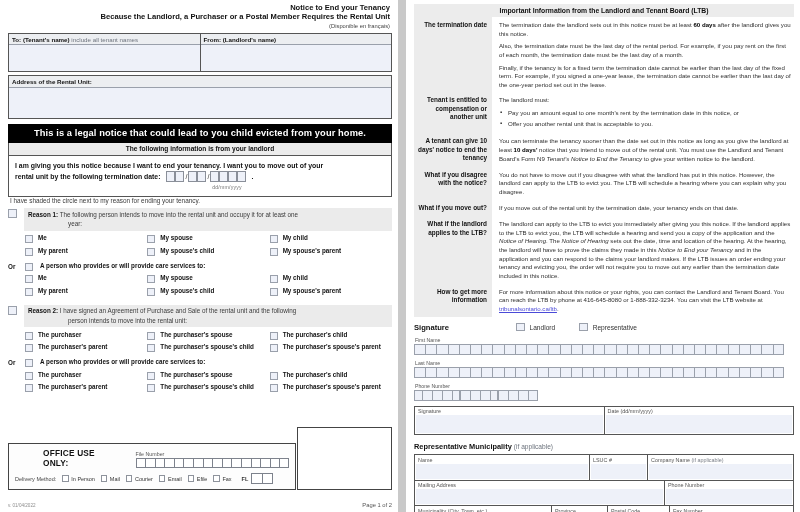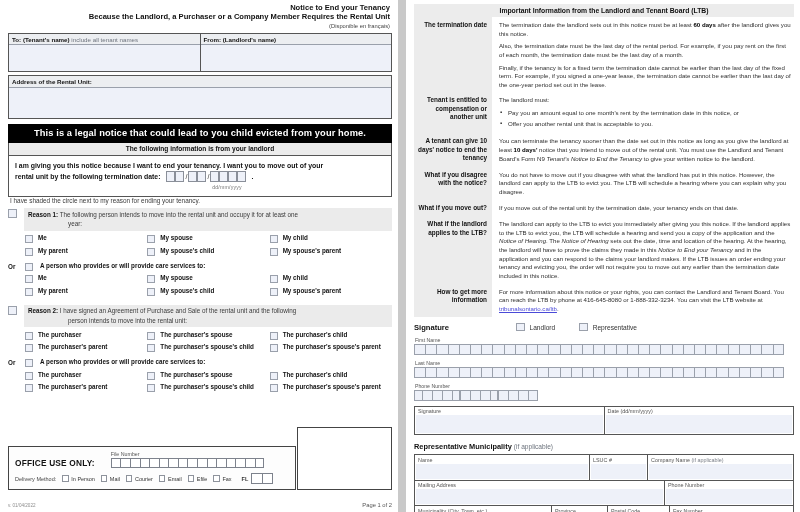--- a/index.html
+++ b/index.html
@@ -85,21 +85,21 @@
   .opt-col { width: 33.33%; display: flex; align-items: flex-start; padding-right: 6px; }
   .opt-col .lbl { font-size: 6.3px; font-weight: bold; color: #111; margin-left: 5px; line-height: 1.25; }
 
   .or-row { display: flex; align-items: flex-start; margin: 6px 0 0 0; }
   .or-word { font-size: 6.3px; font-weight: bold; color: #111; width: 17px; padding-top: 1px; }
   .or-lbl { font-size: 6.3px; font-weight: bold; color: #111; margin-left: 7px; }
 
   
   .office-wrap { position: absolute; left: 8px; bottom: 22px; width: 288px; }
   .office-box { border: 1px solid #444; background: #fdfdfd; padding: 4px 6px 5px 6px; }
-  .office-top { display: flex; align-items: flex-end; }
+  .office-top { display: flex; align-items: flex-end; margin-left: 28px; }
   .office-title { font-size: 8.3px; font-weight: bold; color: #111; letter-spacing: .2px; }
   .file-col { margin-left: 16px; }
   .file-lbl { font-size: 5.3px; color: #555; margin-bottom: 1px; }
   .cellrow { display: flex; }
   .cell { width: 9.6px; height: 10px; border: 1px solid #7d828c; border-right: none; background: #fff; }
   .cell:last-child { border-right: 1px solid #7d828c; }
   .delivery { display: flex; align-items: center; margin-top: 5px; }
   .dl-lbl { font-size: 5.5px; color: #444; }
   .dl-item { display: flex; align-items: center; margin-left: 6px; }
   .dl-item .t { font-size: 5.5px; color: #333; margin-left: 2.5px; }
@@ -167,21 +167,21 @@
 </style>
 </head>
 <body>
 
 <div class="sheet-wrap">
 
   <div class="page page-left">
 
     <div class="form-header">
       <div class="fh-l1">Notice to End your Tenancy</div>
-      <div class="fh-l2">Because the Landlord, a Purchaser or a Company Member Requires the Rental Unit</div>
+      <div class="fh-l2">Because the Landlord, a Purchaser or a Postal Member Requires the Rental Unit</div>
       <div class="fh-fr">(Disponible en français)</div>
     </div>
 
     <div class="fieldbox">
       <div class="fb-row">
         <div class="fb-cell">
           <div class="fb-label">
             <span>To: (Tenant's name)</span>
             <span class="sub">include all tenant names</span>
           </div>

